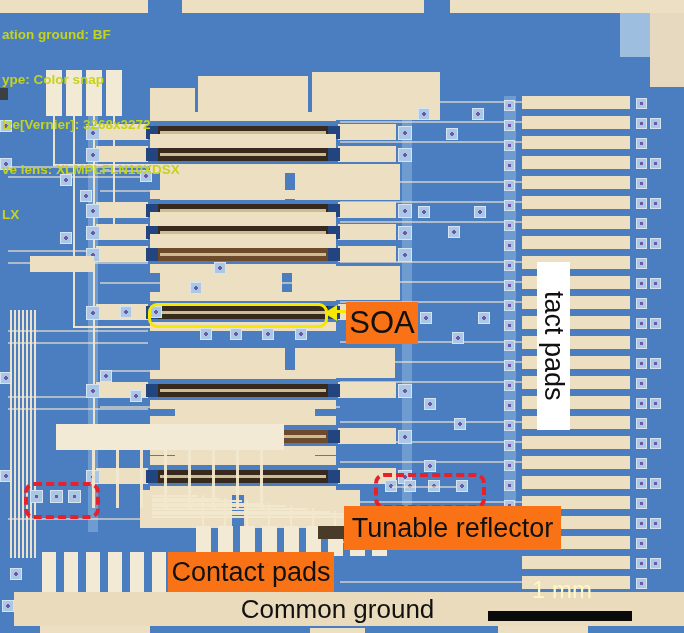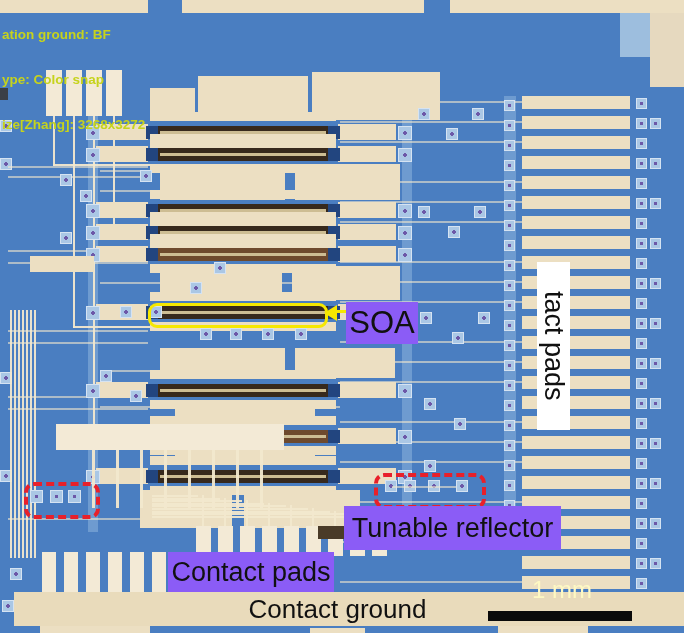--- a/index.html
+++ b/index.html
@@ -9,21 +9,21 @@
   html,body{margin:0;padding:0;background:#222;}
   .stage{position:relative;width:684px;height:633px;background:var(--chip-blue);
          overflow:hidden;font-family:"Liberation Sans",sans-serif;}
   .abs{position:absolute;}
   
   .meta-overlay{position:absolute;left:2px;top:-3px;z-index:9;color:var(--overlay-green);
     font-size:13.5px;line-height:15px;font-weight:bold;white-space:pre;}
   .banner{position:absolute;left:197px;top:16px;width:424px;height:63px;background:var(--banner-bg);
     color:var(--banner-fg);font-size:33px;display:flex;align-items:center;justify-content:center;
     z-index:8;white-space:nowrap;}
-  .whitebox{position:absolute;background:#8b5cf6;color:#111;display:flex;align-items:center;
+  .whitebox{position:absolute;background:#f97316;color:#111;display:flex;align-items:center;
     justify-content:center;z-index:6;white-space:nowrap;}
   .dashedbox{position:absolute;border:4px dashed var(--annotation-red);border-radius:10px;z-index:5;}
   .soa-hl{position:absolute;left:148px;top:303px;width:174px;height:19px;z-index:5;
     border:3px solid var(--highlight-yellow);border-radius:9px;}
   .soa-arrowhead{position:absolute;left:324px;top:305px;width:0;height:0;z-index:5;
     border-top:8px solid transparent;border-bottom:8px solid transparent;
     border-right:13px solid var(--highlight-yellow);}
   .soa-tail{position:absolute;left:336px;top:310px;width:11px;height:3px;
     background:var(--highlight-yellow);z-index:5;}
   .vstrip{position:absolute;left:537px;top:262px;width:33px;height:168px;background:#fff;z-index:6;
@@ -390,39 +390,41 @@
       <div class="abs" style="left: 424px; top: 460px; width: 10px; height: 10px; background: radial-gradient(circle, rgb(109, 88, 168) 0px, rgb(109, 88, 168) 1.6px, rgb(170, 199, 229) 1.7px); border: 1px solid rgba(255, 255, 255, 0.5);"></div>
       <div class="abs" style="left: 456px; top: 480px; width: 10px; height: 10px; background: radial-gradient(circle, rgb(109, 88, 168) 0px, rgb(109, 88, 168) 1.6px, rgb(170, 199, 229) 1.7px); border: 1px solid rgba(255, 255, 255, 0.5);"></div>
       <div class="abs" style="left: 60px; top: 232px; width: 10px; height: 10px; background: radial-gradient(circle, rgb(109, 88, 168) 0px, rgb(109, 88, 168) 1.6px, rgb(170, 199, 229) 1.7px); border: 1px solid rgba(255, 255, 255, 0.5);"></div>
       <div class="abs" style="left: 100px; top: 370px; width: 10px; height: 10px; background: radial-gradient(circle, rgb(109, 88, 168) 0px, rgb(109, 88, 168) 1.6px, rgb(170, 199, 229) 1.7px); border: 1px solid rgba(255, 255, 255, 0.5);"></div>
       <div class="abs" style="left: 130px; top: 390px; width: 10px; height: 10px; background: radial-gradient(circle, rgb(109, 88, 168) 0px, rgb(109, 88, 168) 1.6px, rgb(170, 199, 229) 1.7px); border: 1px solid rgba(255, 255, 255, 0.5);"></div>
     </div>
 
   <div class="meta-overlay">
     <div>ation ground: BF</div>
     <div>ype: Color snap</div>
-    <div>ize[Zhang]: 3268x3272</div>
+    <div>ize[Vernier]: 3268x3272</div>
+    <div>ve lens: XLMPLFLN10XDSX</div>
+    <div>LX</div>
   </div>
 
 
 
   <div class="soa-hl"></div>
   <div class="soa-arrowhead"></div>
   <div class="soa-tail"></div>
   <div class="whitebox" style="left:346px;top:302px;width:72px;height:42px;font-size:31px;">SOA</div>
 
   <div class="vstrip">
     <span>tact pads</span>
   </div>
 
   <div class="dashedbox" style="left:24px;top:482px;width:68px;height:29px;"></div>
 
   <div class="dashedbox" style="left:374px;top:473px;width:104px;height:28px;"></div>
   <div class="whitebox" style="left:344px;top:506px;width:217px;height:44px;font-size:27px;">Tunable reflector</div>
 
   <div class="whitebox" style="left:168px;top:552px;width:166px;height:40px;font-size:27px;">Contact pads</div>
 
-  <div class="cg-label">Contact ground</div>
+  <div class="cg-label">Common ground</div>
 
   <div class="scalelabel">1 mm</div>
   <div class="scalebar"></div>
 
 </div>
 
 </body></html>

